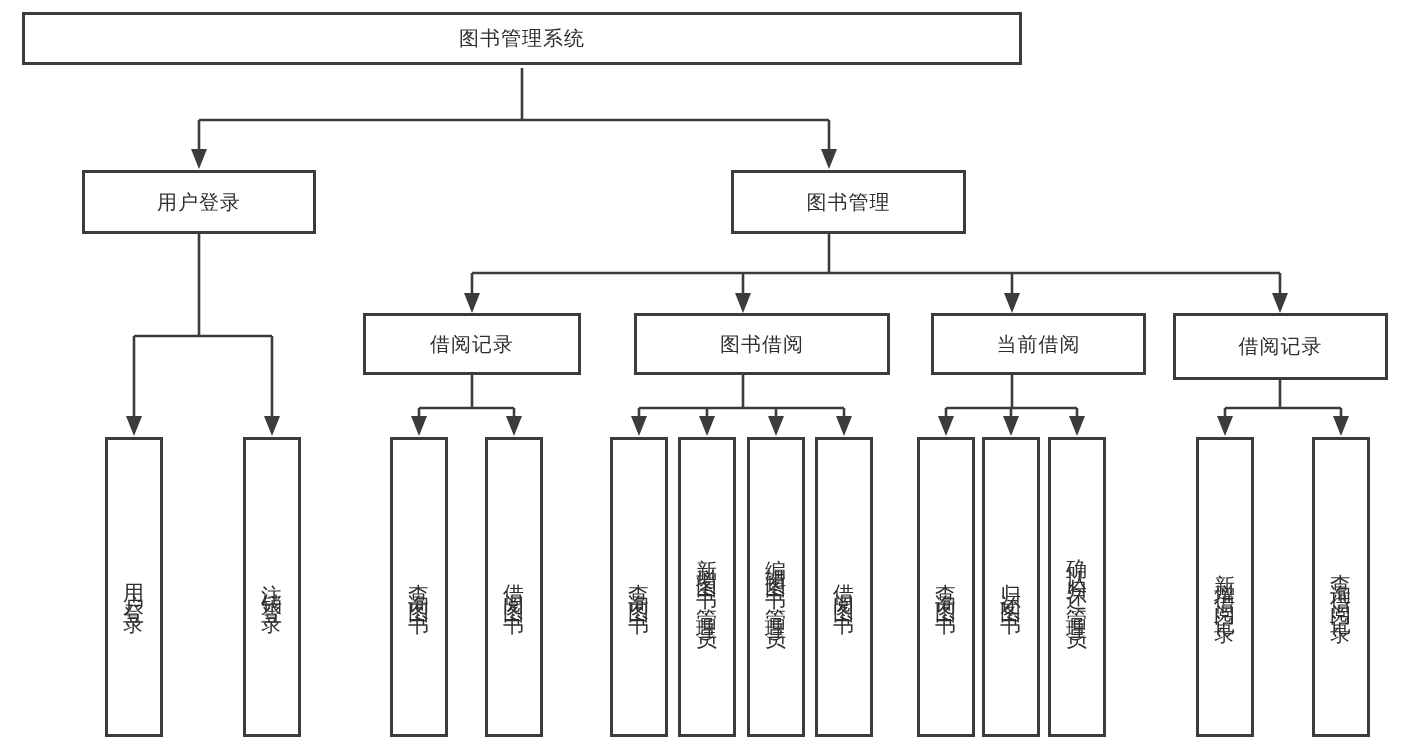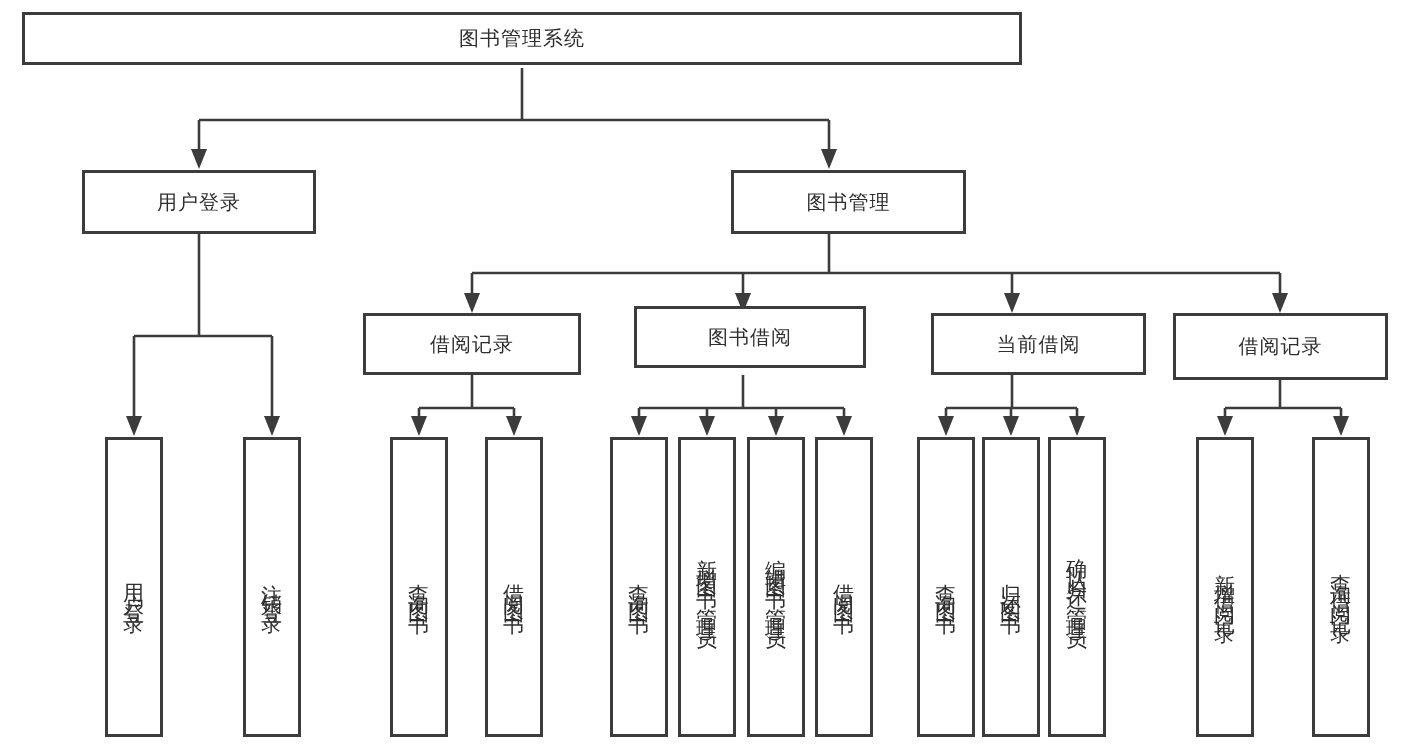--- a/index.html
+++ b/index.html
@@ -94,21 +94,21 @@
     <polygon points="1217,416 1233,416 1225,436"></polygon>
     <polygon points="1333,416 1349,416 1341,436"></polygon>
   </svg>
 
   <div class="node" style="left:22px; top:12px; width:1000px; height:53px;">图书管理系统</div>
 
   <div class="node" style="left:82px; top:170px; width:234px; height:64px;">用户登录</div>
   <div class="node" style="left:712px; top:170px; width:235px; height:64px;margin-left:19px;">图书管理</div>
 
   <div class="node" style="left:363px; top:313px; width:218px; height:62px;">借阅记录</div>
-  <div class="node" style="left:634px; top:306px; width:232px; height:62px;">图书借阅</div>
+  <div class="node" style="left:634px; top:313px; width:256px; height:62px;">图书借阅</div>
   <div class="node" style="left:905px; top:313px; width:215px; height:62px;margin-left:26px;">当前借阅</div>
   <div class="node" style="left:1173px; top:313px; width:215px; height:67px;">借阅记录</div>
 
   <div class="node leaf" style="left:105px; top:437px; width:58px; height:300px;">用户登录</div>
   <div class="node leaf" style="left:243px; top:437px; width:58px; height:300px;">注销登录</div>
 
   <div class="node leaf" style="left:390px; top:437px; width:58px; height:300px;">查询图书</div>
   <div class="node leaf" style="left:485px; top:437px; width:58px; height:300px;">借阅图书</div>
 
   <div class="node leaf" style="left:610px; top:437px; width:58px; height:300px;">查询图书</div>

